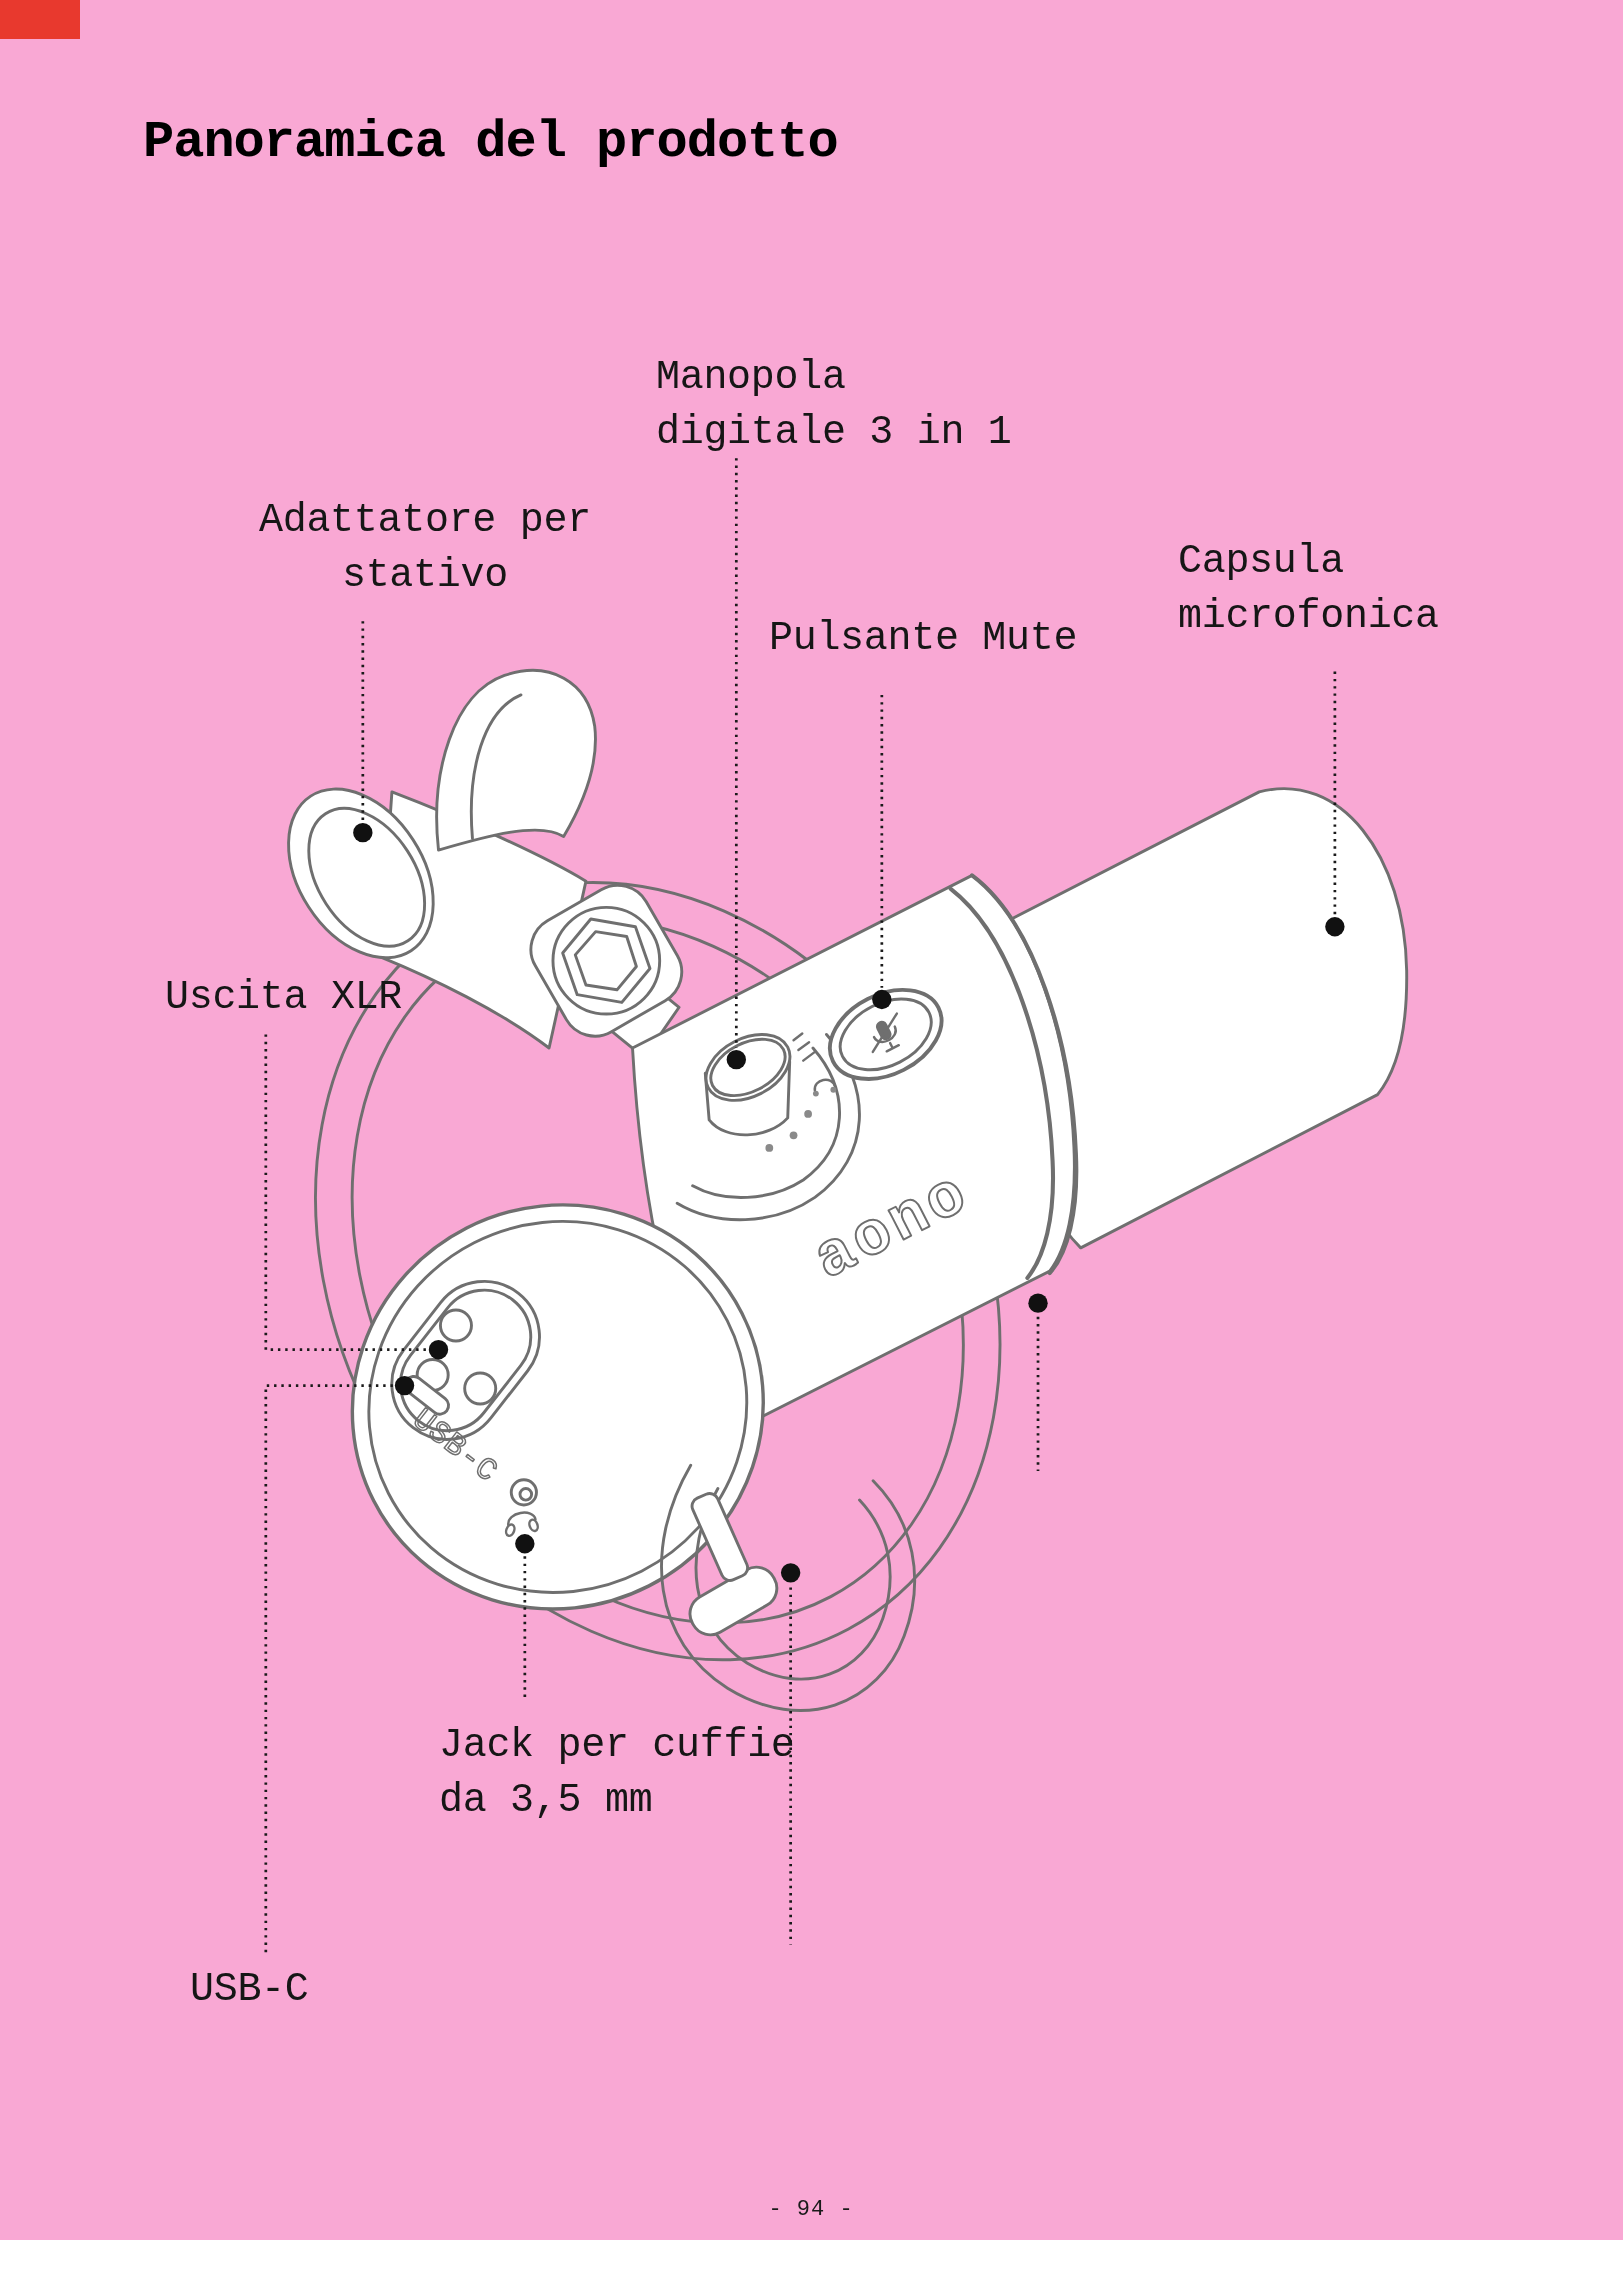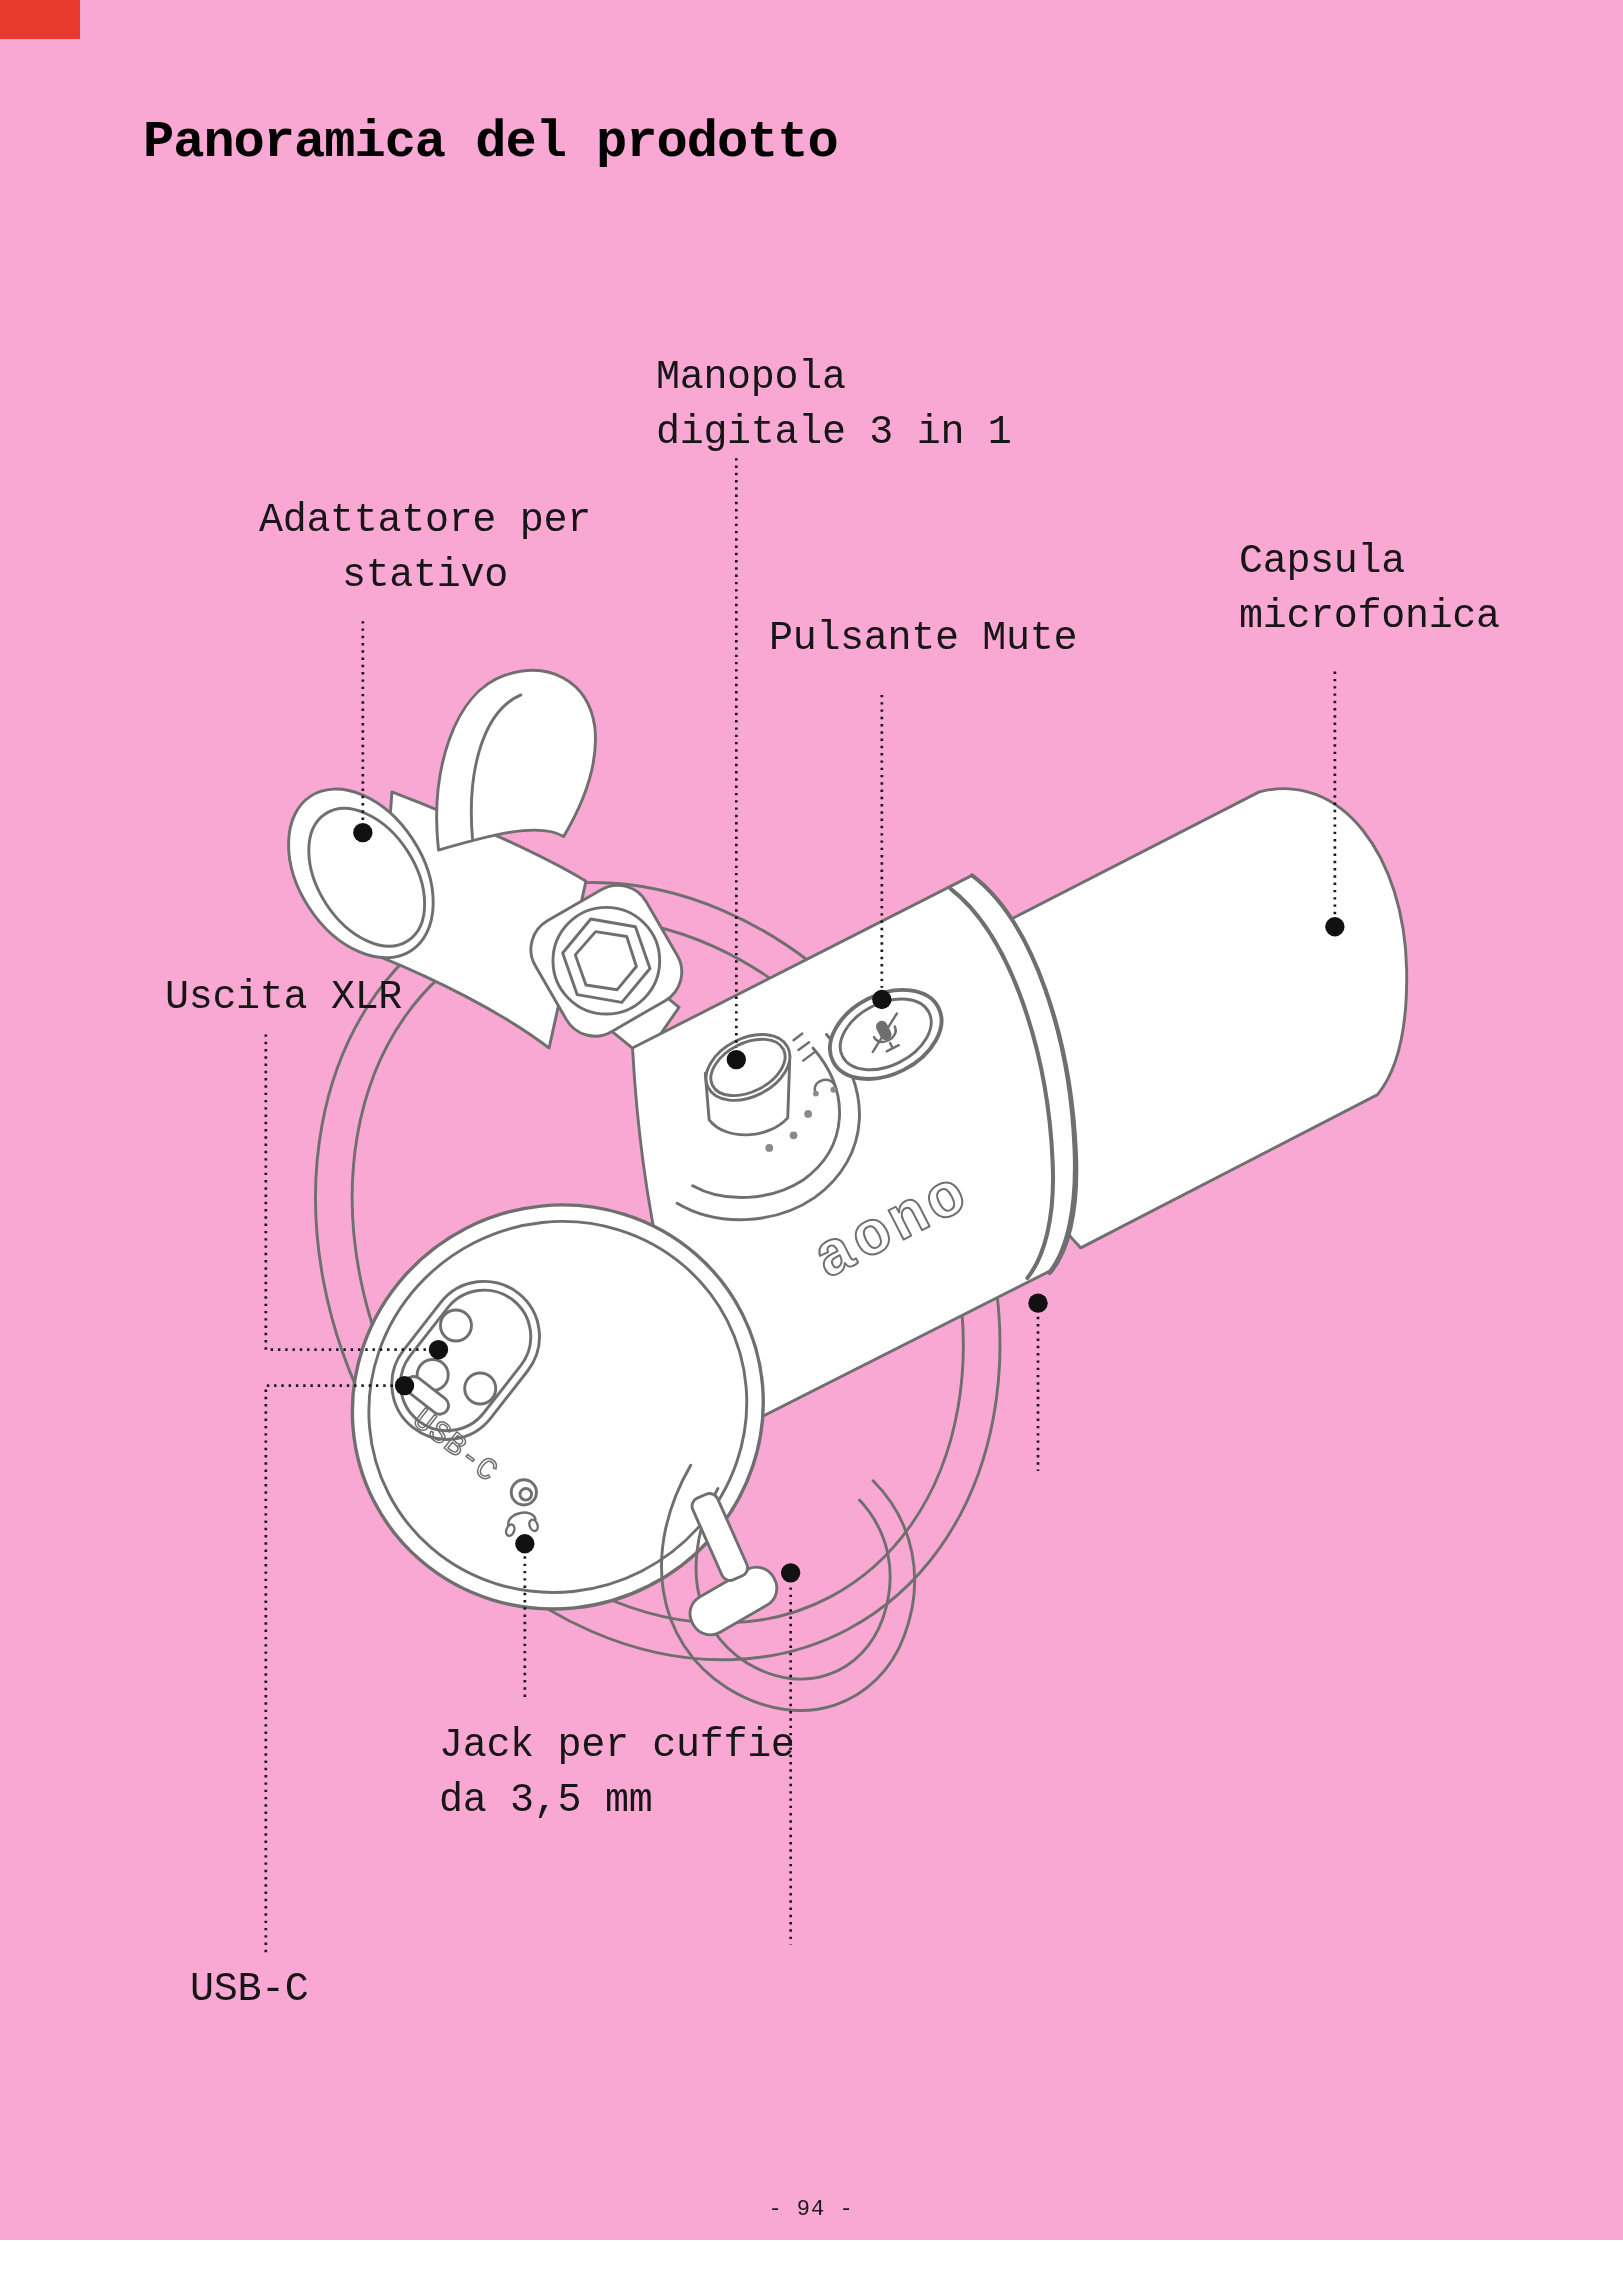--- a/index.html
+++ b/index.html
@@ -181,21 +181,21 @@
   <div class="callout" style="left:656px;top:334px;margin-top:16px;">
     <span>Manopola</span>
     <span>digitale 3 in 1</span>
   </div>
 
   <div class="callout" style="left:259px;top:493px;text-align:center;">
     <span>Adattatore per</span>
     <span>stativo</span>
   </div>
 
-  <div class="callout" style="left:1239px;top:534px;">
+  <div class="callout" style="left:1178px;top:534px;">
     <span>Capsula</span>
     <span>microfonica</span>
   </div>
 
   <div class="callout" style="left:769px;top:611px;">
     <span>Pulsante Mute</span>
   </div>
 
   <div class="callout" style="left:165px;top:970px;">
     <span>Uscita XLR</span>

